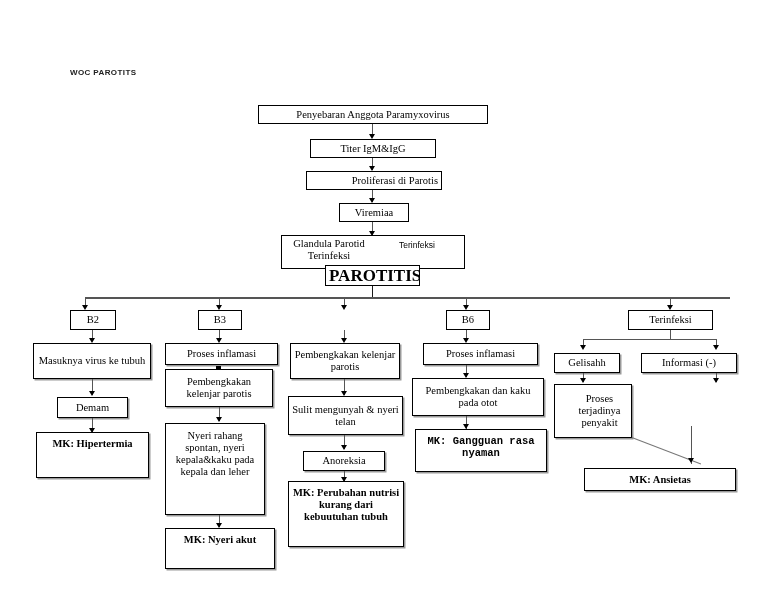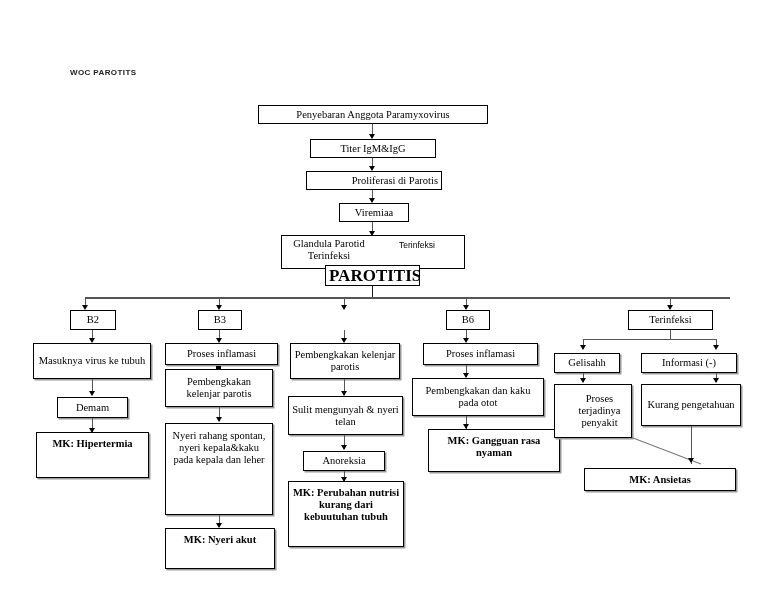--- a/index.html
+++ b/index.html
@@ -171,21 +171,21 @@
     <span class="txt">Proses inflamasi</span>
   </div>
   <div class="stub" style="left:216px; top:366px;"></div>
 
   <div class="node center shadow" style="left:165px; top:369px; width:108px; height:38px;">
     <span class="txt">Pembengkakan kelenjar parotis</span>
   </div>
   <div class="vline" style="left:219px; top:407px; height:14px;"></div>
   <div class="arrow" style="left:216px; top:417px;"></div>
 
-  <div class="node top shadow" style="left:165px; top:423px; width:108px; height:92px; padding-top:6px;">
+  <div class="node top shadow" style="left:165px; top:423px; width:100px; height:92px; padding-top:6px;">
     <span class="txt">Nyeri rahang spontan, nyeri kepala&amp;kaku pada kepala dan leher</span>
   </div>
   <div class="vline" style="left:219px; top:515px; height:12px;"></div>
   <div class="arrow" style="left:216px; top:523px;"></div>
 
   <div class="node top bold shadow" style="left:165px; top:528px; width:110px; height:41px; padding-top:5px;">
     <span class="txt">MK: Nyeri akut</span>
   </div>
 
   <div class="node center" style="left:324px; top:310px; width:44px; height:20px;margin-top:36px;">
@@ -227,21 +227,21 @@
   </div>
   <div class="vline" style="left:466px; top:365px; height:12px;"></div>
   <div class="arrow" style="left:463px; top:373px;"></div>
 
   <div class="node center shadow" style="left:412px; top:378px; width:132px; height:38px;">
     <span class="txt">Pembengkakan dan kaku pada otot</span>
   </div>
   <div class="vline" style="left:466px; top:416px; height:13px;"></div>
   <div class="arrow" style="left:463px; top:424px;"></div>
 
-  <div class="node top bold shadow" style="left:428px; top:429px; width:132px; height:43px; padding-top:5px;">
+  <div class="node top bold shadow" style="left:415px; top:429px; width:132px; height:43px; padding-top:5px;font-family:Liberation Mono, monospace;">
     <span class="txt">MK: Gangguan rasa nyaman</span>
   </div>
 
   <div class="node center" style="left:628px; top:310px; width:85px; height:20px;">
     <span class="txt">Terinfeksi</span>
   </div>
   <div class="vline" style="left:670px; top:330px; height:10px;"></div>
   <div class="hline" style="left:583px; top:339px; width:134px;"></div>
   <div class="vline" style="left:583px; top:339px; height:8px;"></div>
   <div class="arrow" style="left:580px; top:345px;"></div>
@@ -257,23 +257,20 @@
   <div class="node center shadow" style="left:641px; top:353px; width:96px; height:20px;">
     <span class="txt">Informasi (-)</span>
   </div>
   <div class="vline" style="left:716px; top:373px; height:9px;"></div>
   <div class="arrow" style="left:713px; top:378px;"></div>
 
   <div class="node center shadow" style="left:554px; top:384px; width:78px; height:54px;padding-left:16px;">
     <span class="txt">Proses terjadinya penyakit</span>
   </div>
 
-  <div class="node center shadow" style="left:641px; top:384px; width:100px; height:42px;">
-    <span class="txt">Kurang pengetahuan</span>
-  </div>
 
   <div class="diag" style="left:632px; top:437px; width:74px; transform:rotate(21deg);"></div>
 
   <div class="vline" style="left:691px; top:426px; height:38px;"></div>
   <div class="arrow" style="left:688px; top:458px;"></div>
 
   <div class="node center bold shadow" style="left:584px; top:468px; width:152px; height:23px;">
     <span class="txt">MK: Ansietas</span>
   </div>
 

